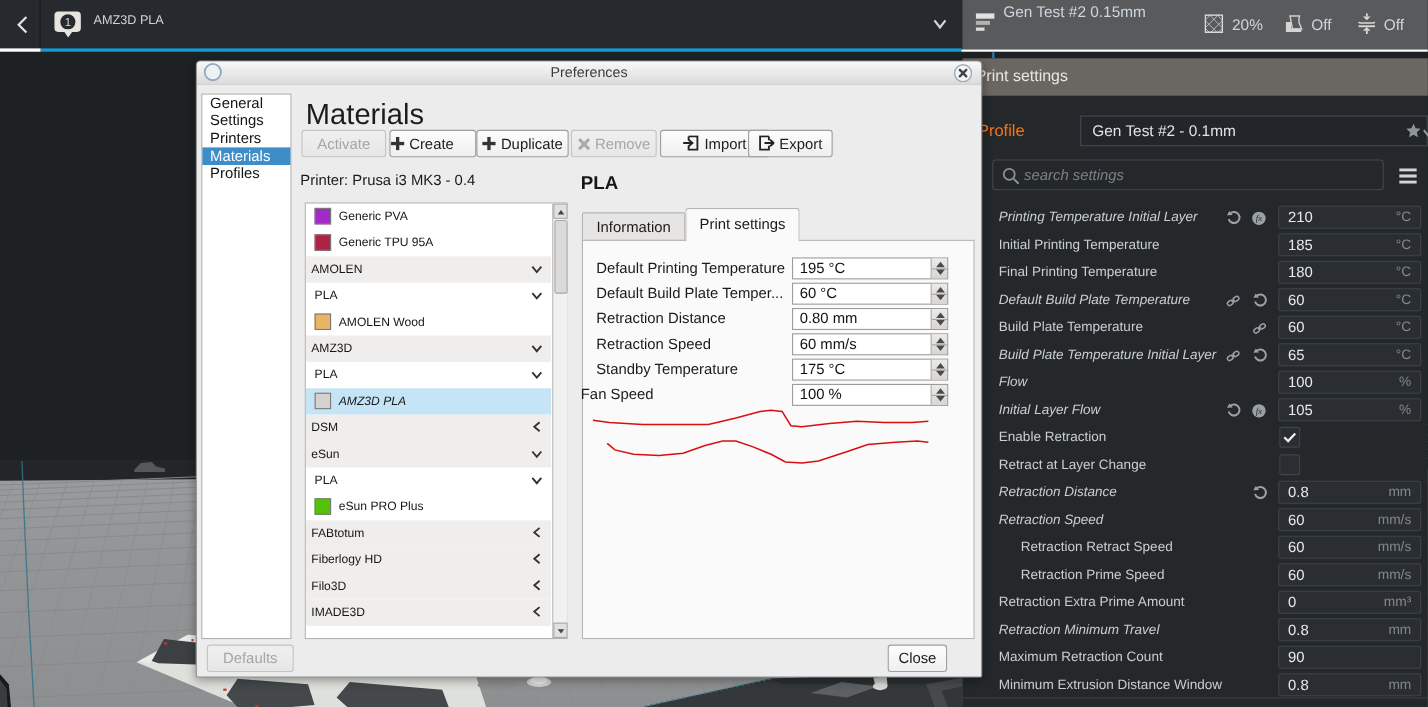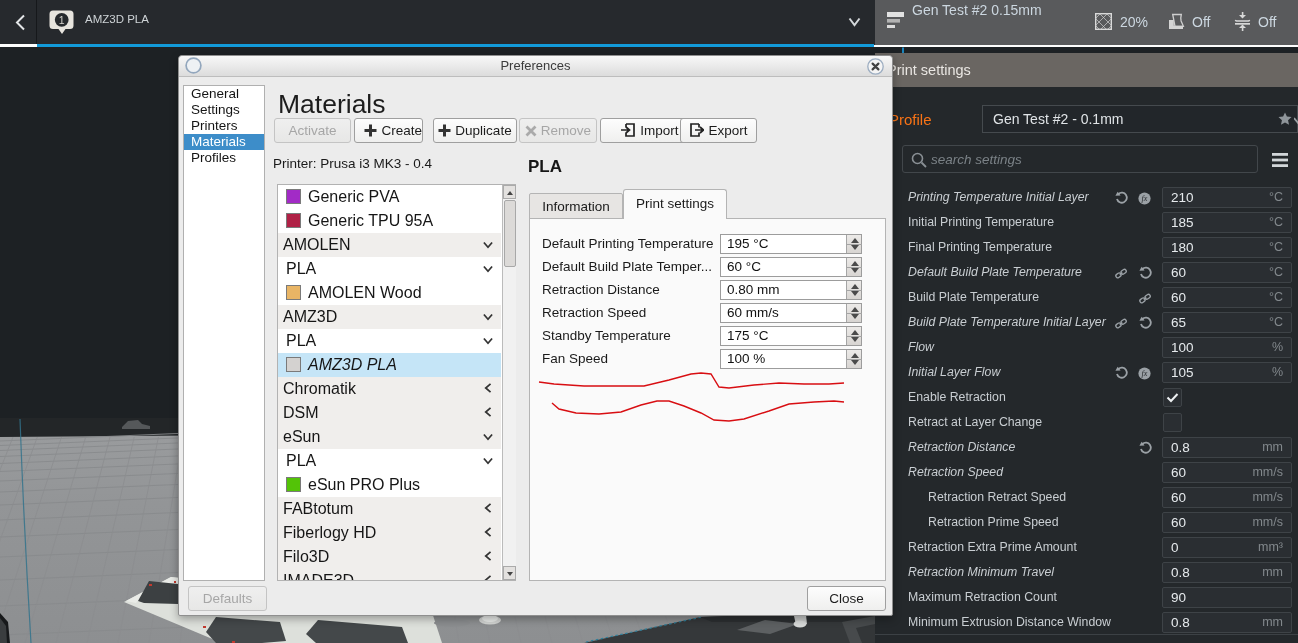--- a/index.html
+++ b/index.html
@@ -33,21 +33,21 @@
   border-radius:4px 4px 0 0; text-align:center; font-size:13px; color:#3c3c3c; line-height:20px; }
 .btn { position:absolute; height:25px; background:linear-gradient(#fdfdfd,#efefee);
   border:1px solid #9f9f9f; border-radius:3px; font-size:13.5px; color:#1c1c1c; }
 .btn.dis { background:linear-gradient(#efefef,#e7e7e6); border-color:#c4c4c4; color:#a6a6a6; }
 .abs { position:absolute; }
 #sidebar { position:absolute; left:4px; top:29px; width:82px; height:496px;
   background:#fff; border:1px solid #b0b0b0; font-size:13.5px; color:#141414; }
 .sbi { padding:0 0 0 7px; height:16px; line-height:16px; }
 .sbi.sel { background:#3d8dc9; color:#fff; }
 #mlist { position:absolute; left:98px; top:128px; width:239px; height:397px;
-  background:#fff; border:1px solid #b2b2b2; overflow:hidden; font-size:16px; color:#161616; }
+  background:#fff; border:1px solid #b2b2b2; overflow:hidden; font-size:11px; color:#161616; }
 .mrow { position:relative; width:223px; height:24px; line-height:24px; }
 .mrow.brand { background:#f0eeec; padding-left:5px; }
 .mrow.sub { padding-left:8px; }
 .mrow.mat { padding-left:30px; }
 .mrow.msel { background:#c5e5f7; font-style:italic; }
 .swatch { position:absolute; left:8px; top:4px; width:15px; height:15px; border:1px solid #555; }
 .chev { position:absolute; right:8px; top:7px; width:10px; height:10px; }
 #tabpanel { position:absolute; left:350px; top:162px; width:357px; height:363px;
   background:#fafafa; border:1px solid #b4b4b4; }
 .dfl { position:absolute; font-size:13.5px; color:#1a1a1a; white-space:nowrap; }
@@ -407,21 +407,21 @@
     </svg>
 <div id="sidebar">
       <div class="sbi">General</div>
       <div class="sbi">Settings</div>
       <div class="sbi">Printers</div>
       <div class="sbi sel">Materials</div>
       <div class="sbi">Profiles</div>
     </div>
 <div class="abs" style="left:99px;top:33px;font-size:26.5px;color:#1c1c1c">Materials</div>
 <div class="btn dis" style="left:95px;top:62px;width:77px;line-height:23px;text-align:center">Activate</div>
-<div class="btn" style="left:175px;top:62px;width:69px;line-height:23px;text-align:right"><svg style="vertical-align:-2px;margin-right:4px" width="13" height="13" viewBox="0 0 13 13">
+<div class="btn" style="left:175px;top:62px;width:79px;line-height:23px;text-align:left"><svg style="vertical-align:-2px;margin-right:4px" width="13" height="13" viewBox="0 0 13 13">
         <rect x="5" y="0.5" width="3" height="12" fill="#333"></rect>
         <rect x="0.5" y="5" width="12" height="3" fill="#333"></rect>
       </svg>Create</div>
 <div class="btn" style="left:254px;top:62px;width:84px;line-height:23px;text-align:center"><svg style="vertical-align:-2px;margin-right:4px" width="13" height="13" viewBox="0 0 13 13">
         <rect x="5" y="0.5" width="3" height="12" fill="#333"></rect>
         <rect x="0.5" y="5" width="12" height="3" fill="#333"></rect>
       </svg>Duplicate</div>
 <div class="btn dis" style="left:340px;top:62px;width:78px;line-height:23px;text-align:center"><svg style="vertical-align:-2px;margin-right:4px" width="12" height="12" viewBox="0 0 12 12">
         <path d="M1.5 1.5 L10.5 10.5 M10.5 1.5 L1.5 10.5" stroke="#aaa" stroke-width="2.8"></path>
       </svg>Remove</div>
@@ -444,23 +444,20 @@
           <path d="M1 1.2 L5.5 6.5 L10 1.2" stroke="#333" stroke-width="1.9" fill="none"></path>
         </svg></div>
       <div class="mrow mat"><span class="swatch" style="background:#e9b565;border-color:#7a7a7a"></span>AMOLEN Wood</div>
       <div class="mrow brand">AMZ3D<svg class="chev" width="11" height="8" viewBox="0 0 11 8">
           <path d="M1 1.2 L5.5 6.5 L10 1.2" stroke="#333" stroke-width="1.9" fill="none"></path>
         </svg></div>
       <div class="mrow sub">PLA<svg class="chev" width="11" height="8" viewBox="0 0 11 8">
           <path d="M1 1.2 L5.5 6.5 L10 1.2" stroke="#333" stroke-width="1.9" fill="none"></path>
         </svg></div>
       <div class="mrow mat msel"><span class="swatch" style="background:#d4d2d0;border-color:#7a7a7a"></span>AMZ3D PLA</div>
-      <div class="mrow brand">Chromatik<svg class="chev" width="8" height="11" viewBox="0 0 8 11" style="top:6px">
-          <path d="M6.8 1 L1.5 5.5 L6.8 10" stroke="#333" stroke-width="1.9" fill="none"></path>
-        </svg></div>
       <div class="mrow brand">DSM<svg class="chev" width="8" height="11" viewBox="0 0 8 11" style="top:6px">
           <path d="M6.8 1 L1.5 5.5 L6.8 10" stroke="#333" stroke-width="1.9" fill="none"></path>
         </svg></div>
       <div class="mrow brand">eSun<svg class="chev" width="11" height="8" viewBox="0 0 11 8">
           <path d="M1 1.2 L5.5 6.5 L10 1.2" stroke="#333" stroke-width="1.9" fill="none"></path>
         </svg></div>
       <div class="mrow sub">PLA<svg class="chev" width="11" height="8" viewBox="0 0 11 8">
           <path d="M1 1.2 L5.5 6.5 L10 1.2" stroke="#333" stroke-width="1.9" fill="none"></path>
         </svg></div>
       <div class="mrow mat"><span class="swatch" style="background:#53c307;border-color:#7a7a7a"></span>eSun PRO Plus</div>
@@ -528,28 +525,28 @@
     </div>
 <div class="dfl" style="left:363px;top:272px">Standby Temperature</div>
 <div class="dfield" style="top:270px">
       <div class="t">175 °C</div>
       <div class="spin">
         <div class="arr-u"></div>
         <div class="mid"></div>
         <div class="arr-d"></div>
       </div>
     </div>
-<div class="dfl" style="left:363px;top:295px">Fan Speed</div>
+<div class="dfl" style="left:349px;top:295px">Fan Speed</div>
 <div class="dfield" style="top:293px">
       <div class="t">100 %</div>
       <div class="spin">
         <div class="arr-u"></div>
         <div class="mid"></div>
         <div class="arr-d"></div>
       </div>
     </div>
 <svg class="abs" style="left:350px;top:305px" width="330" height="75" viewBox="0 0 330 75">
       <polyline points="10,21 25,23 55,25 85,25 115,25 140,19 162,13 172,12 182,13 190,26 200,27 225,24 250,22 275,23 300,23 315,22" fill="none" stroke="#d80e12" stroke-width="1.4"></polyline>
       <polyline points="23,42 30,48 47,52 70,53 92,51 112,44 128,40 140,40 155,45 172,52 185,59 200,60 215,58 240,50 260,43 285,41 305,40 315,41" fill="none" stroke="#d80e12" stroke-width="1.4"></polyline>
     </svg>
 <div class="btn dis" style="left:9px;top:530px;width:79px;text-align:center;line-height:23px">Defaults</div>
-<div class="btn" style="left:628px;top:530px;width:79px;text-align:center;line-height:23px">Close</div>
+<div class="btn" style="left:628px;top:530px;width:54px;text-align:center;line-height:23px">Close</div>
 </div>
 
 </body></html>

